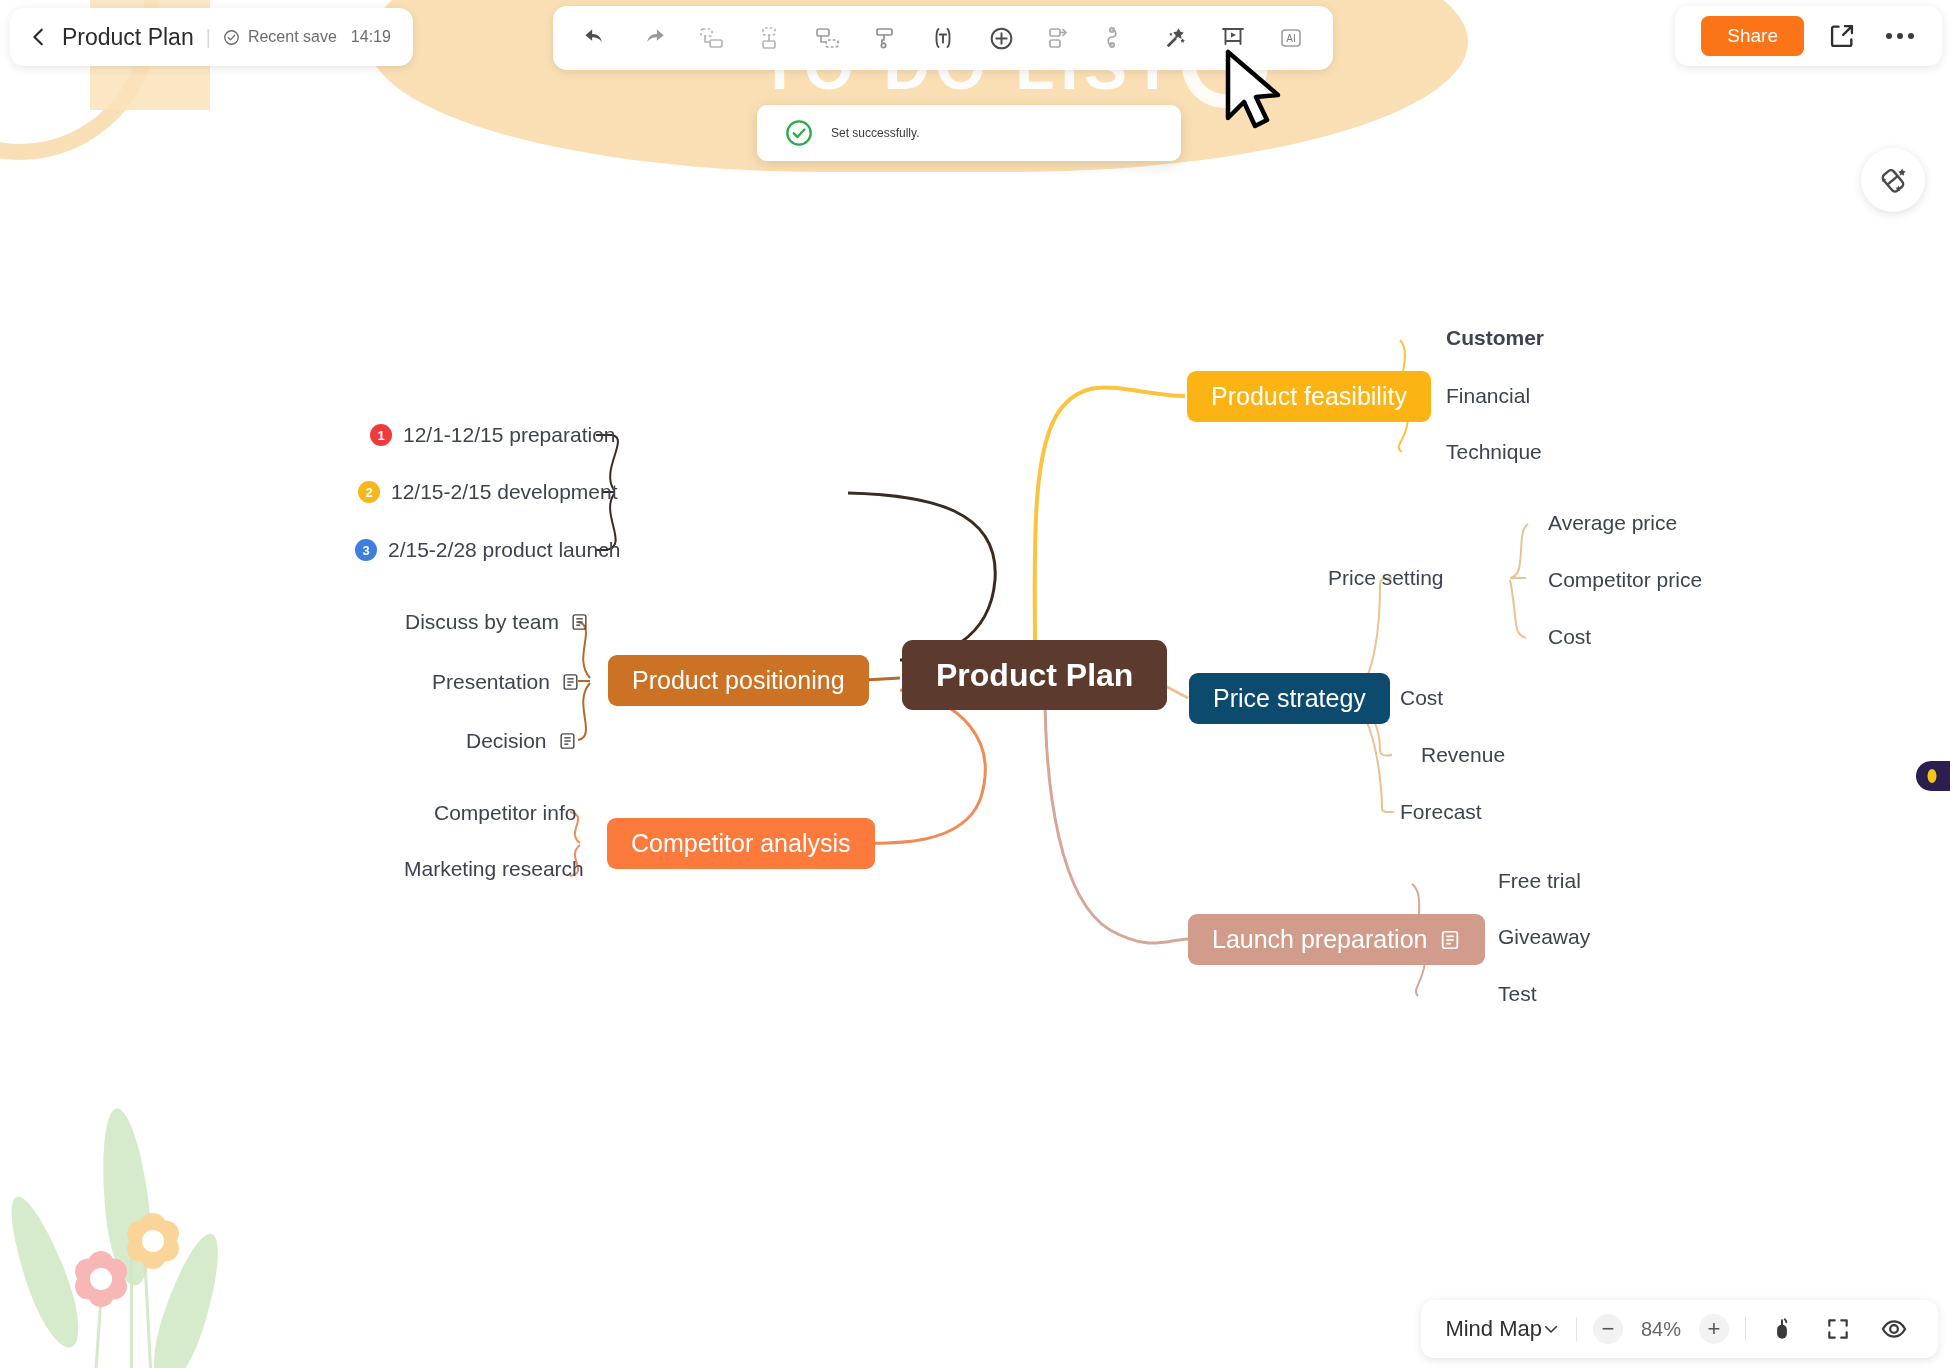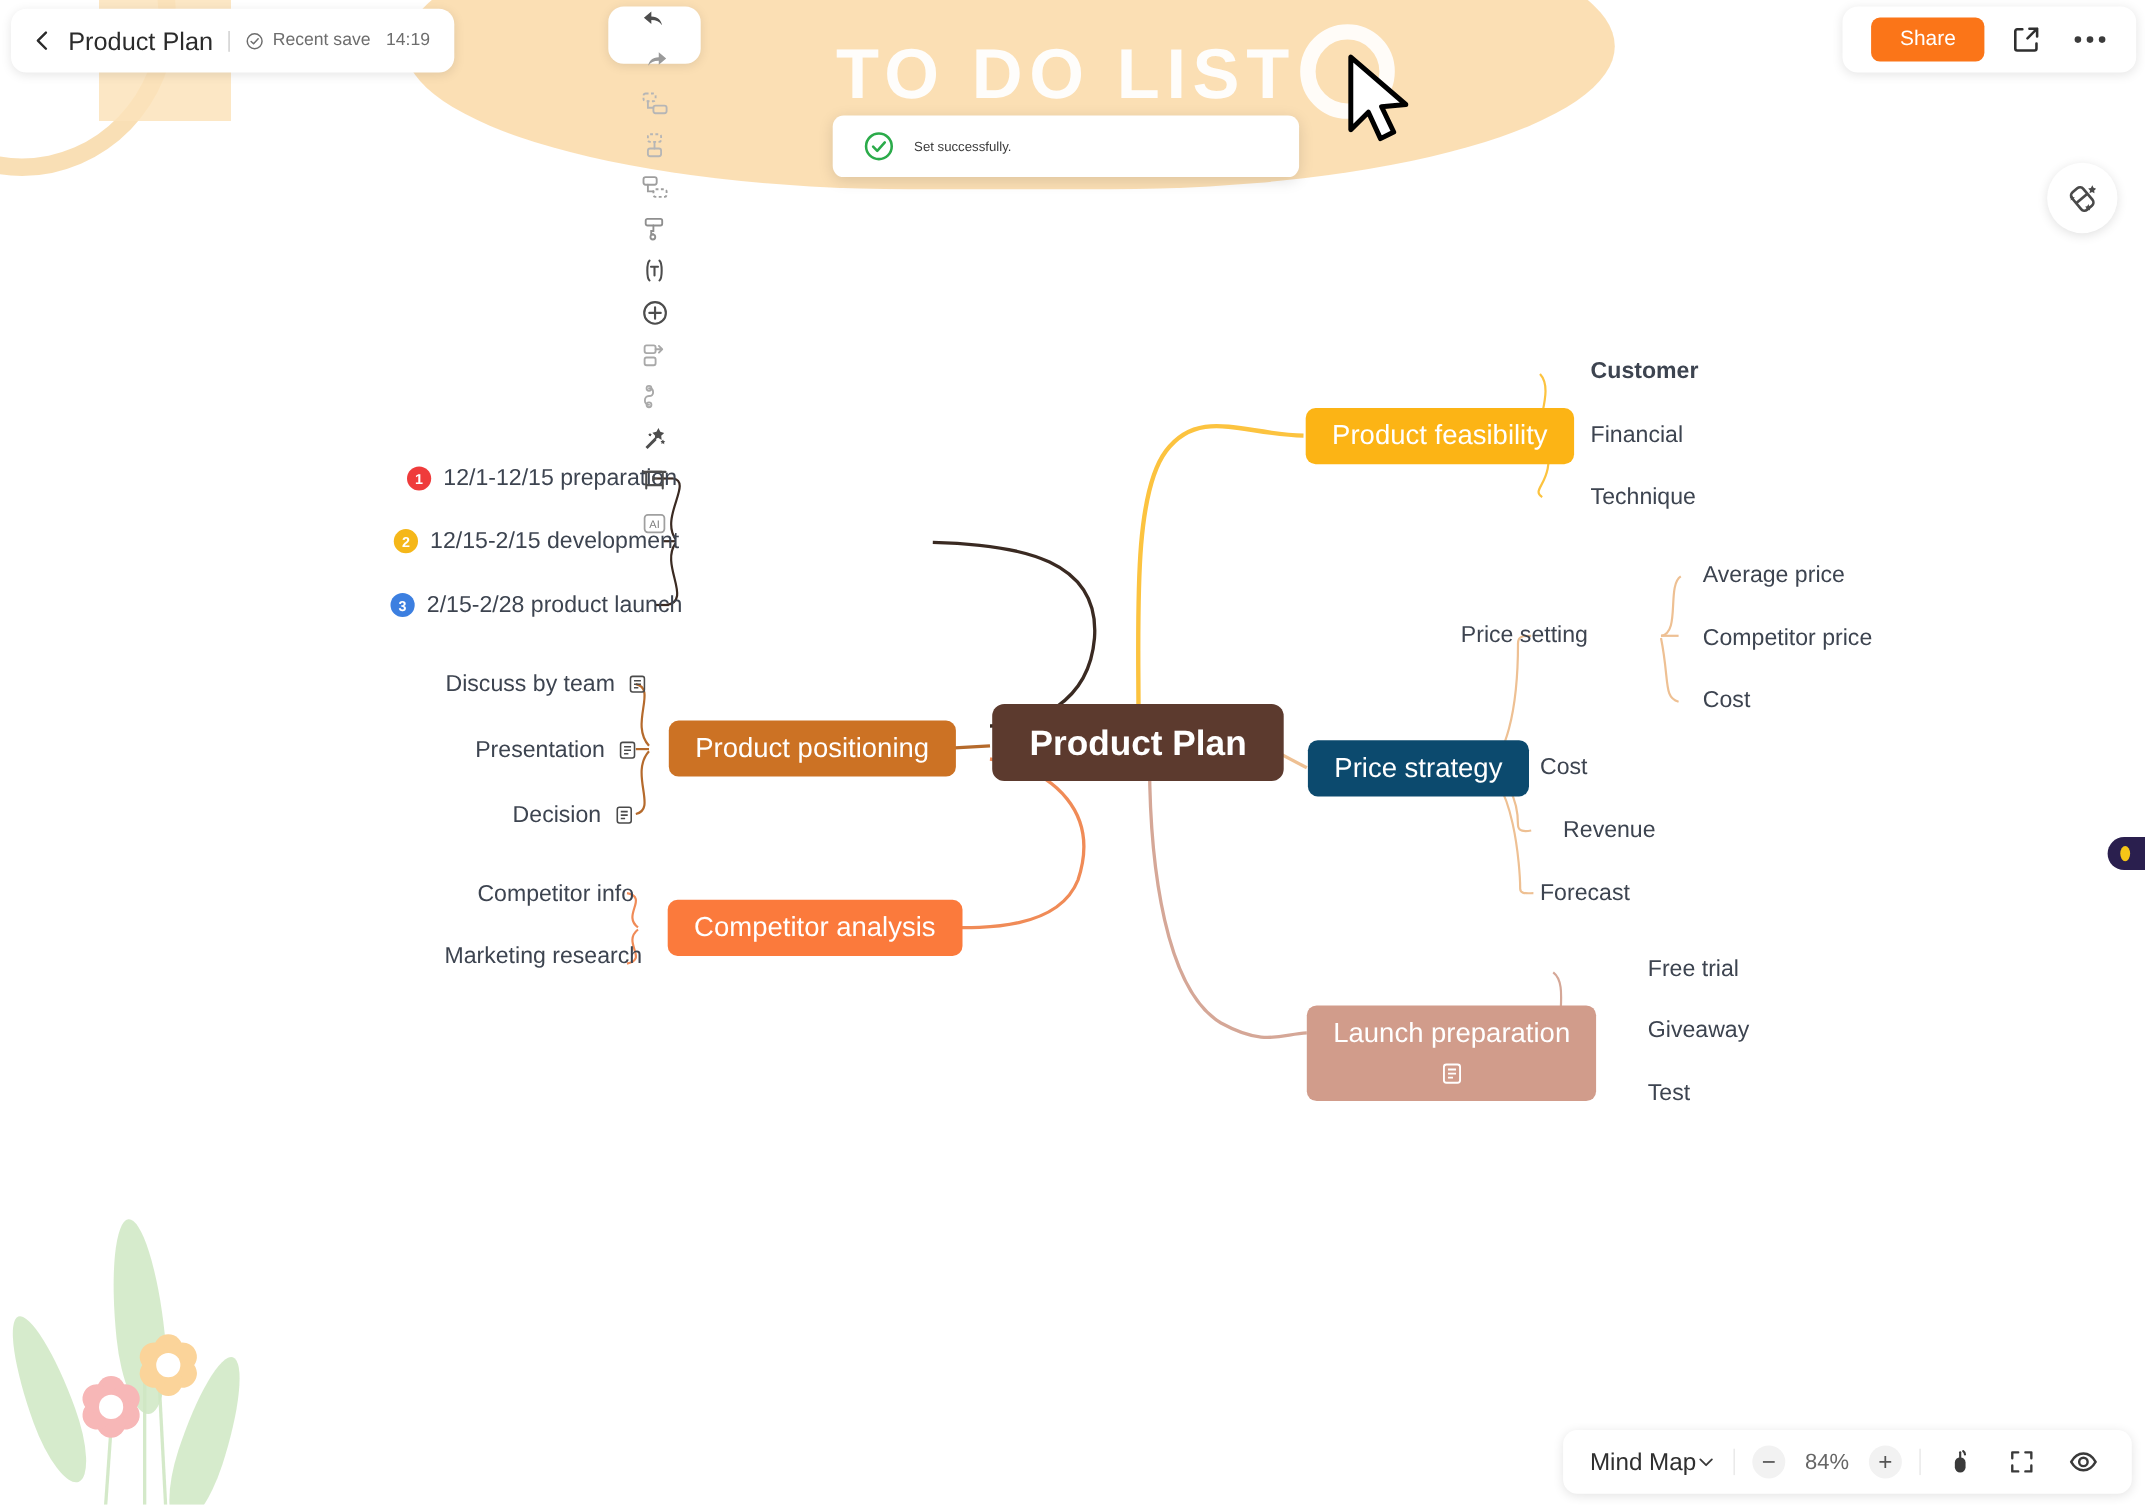--- a/index.html
+++ b/index.html
@@ -69,25 +69,24 @@
   }
   .back-chevron { width: 22px; height: 22px; display: block; cursor: pointer; }
   .doc-title { font-size: 23px; color: #2b2b2b; white-space: nowrap; }
   .pipe { color: #d8d8d8; font-size: 20px; }
   .save-wrap { display: flex; align-items: center; gap: 8px; color: #6d6d6d; font-size: 16px; white-space: nowrap; }
   .save-wrap .time { margin-left: 6px; color: #6d6d6d; }
 
   
   .toolbar {
     position: absolute; left: 553px; top: 6px;
-    height: 52px; background: #fff; border-radius: 14px;
+    height: 64px; background: #fff; border-radius: 14px;
     box-shadow: 0 2px 10px rgba(0,0,0,.10);
     display: flex; align-items: center; gap: 10px; padding: 0 18px;
     z-index: 40;
-    flex-direction: column;
   }
   .tb-btn {
     width: 48px; height: 46px; border-radius: 8px;
     display: flex; align-items: center; justify-content: center;
     cursor: pointer; background: transparent; border: none;
   }
   .tb-btn svg { display: block; }
 
   
   .header-right {
@@ -349,21 +348,21 @@
       <span>Average price</span>
     </div>
     <div class="node leaf-node right" style="left:1548px; top:568px;">
       <span>Competitor price</span>
     </div>
     <div class="node leaf-node right" style="left:1548px; top:625px;">
       <span>Cost</span>
     </div>
 
     <div class="node" style="left:1188px; top:914px;">
-      <div class="node-box" style="background:#d19c8b;flex-direction:column;">
+      <div class="node-box" style="background:#d19c8b;">
         <span>Launch preparation</span>
         <svg class="note-ico" style="width:22px;height:24px;" viewBox="0 0 24 24" fill="none" stroke="#ffffff" stroke-width="1.9">
           <rect x="4" y="3" width="16" height="18" rx="2.5"></rect>
             <line x1="8" y1="8" x2="16" y2="8"></line>
             <line x1="8" y1="12" x2="16" y2="12"></line>
             <line x1="8" y1="16" x2="13" y2="16"></line>
         </svg>
       </div>
     </div>
     <div class="node leaf-node right" style="left:1498px; top:869px;">

